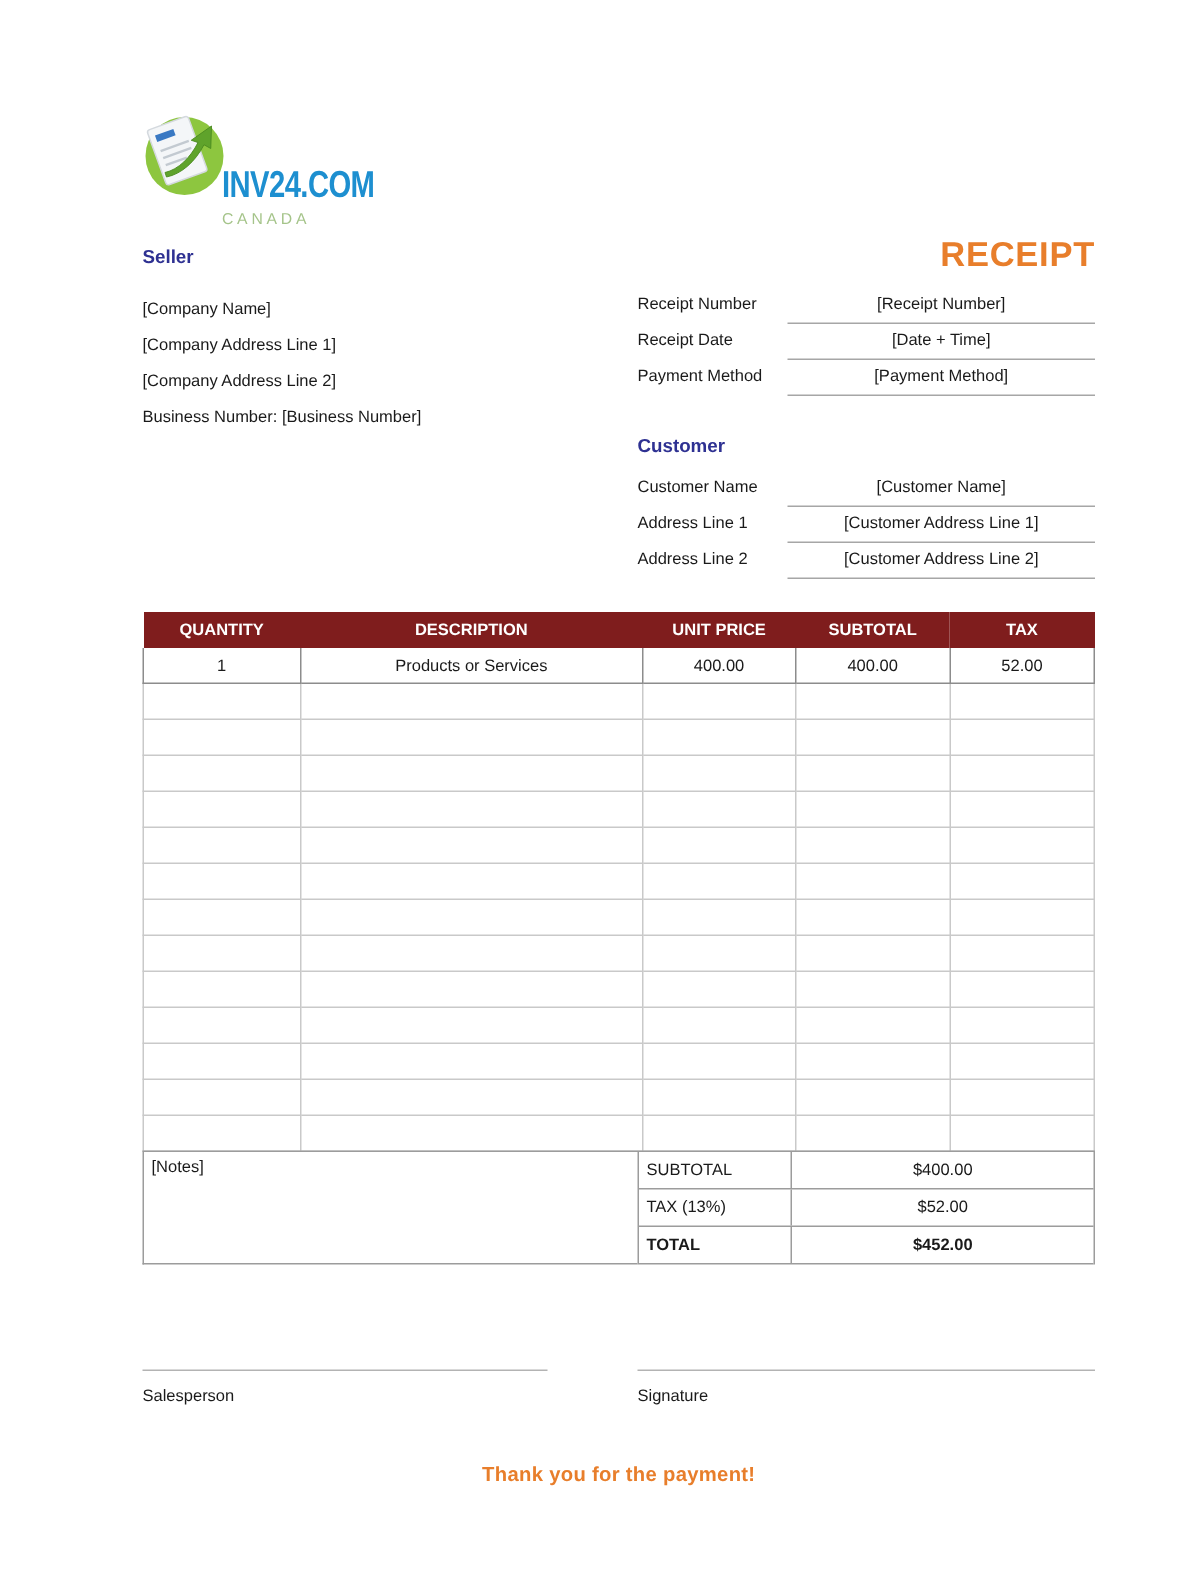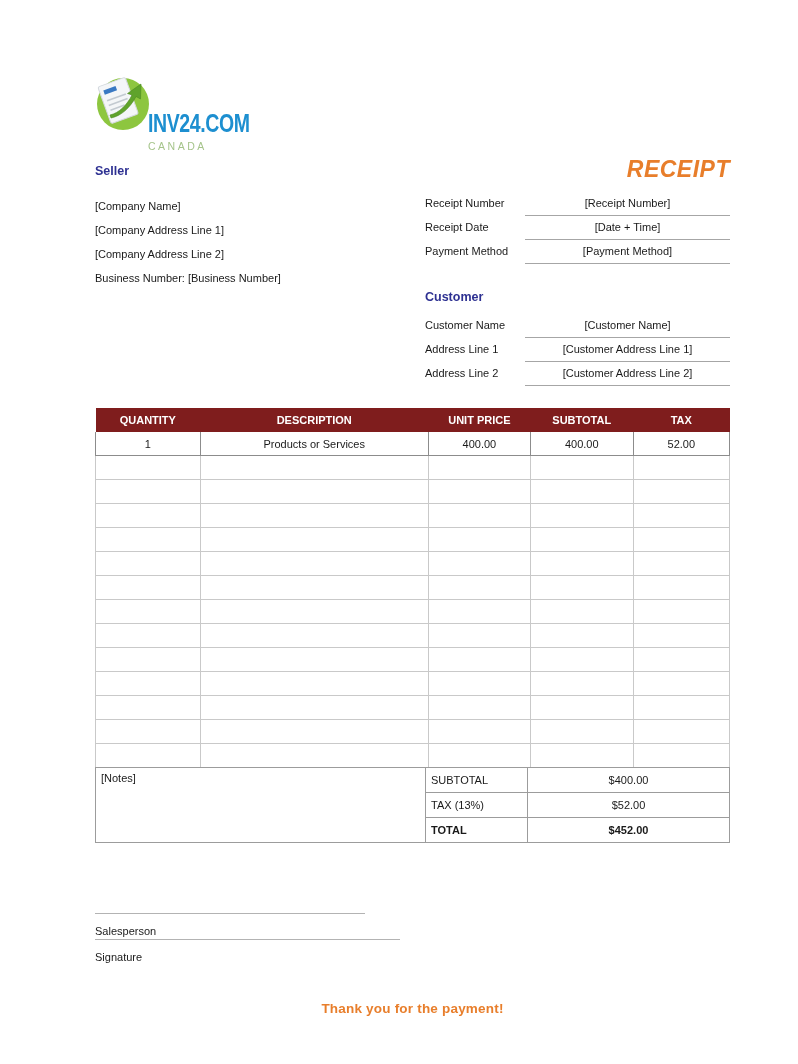--- a/index.html
+++ b/index.html
@@ -22,21 +22,21 @@
   
   .info-grid { display:flex; }
   .left-col  { width:330px; }
   .right-col { width:305px; }
   .section-heading { font-size:12.5px; font-weight:bold; color:#2e3192; margin:0; line-height:13px; }
   .left-col .section-heading { margin-bottom:16px; }
   .text-line { font-size:11px; line-height:24px; white-space:nowrap; }
 
   .receipt-title {
     font-size:23px; font-weight:bold; color:#e87e2b; text-align:right;
-    line-height:23px; margin:-7px 0 12px 0; letter-spacing:0.5px;font-style:italic;
+    line-height:23px; margin:-7px 0 12px 0; letter-spacing:0.5px;
   }
   .field-row { display:flex; height:24px; }
   .field-label { width:100px; font-size:11px; padding-top:4px; white-space:nowrap; }
   .field-value {
     flex:1; font-size:11px; text-align:center; padding-top:4px; height:18px;
     border-bottom:1px solid #a6a6a6; white-space:nowrap;
   }
   .customer-block { margin-top:26px; }
   .customer-block .section-heading { margin-bottom:11px; }
 
@@ -57,21 +57,21 @@
     border-left:1px solid #9c9c9c; border-bottom:1px solid #9c9c9c;
     font-size:11px; padding:4px 5px;
   }
   .totals { width:305px; box-sizing:border-box; border-left:1px solid #9c9c9c; border-right:1px solid #9c9c9c; }
   .totals-row { display:flex; height:24px; border-bottom:1px solid #9c9c9c; }
   .totals-label { width:102px; box-sizing:border-box; border-right:1px solid #9c9c9c; font-size:11px; padding:6px 0 0 5px; }
   .totals-value { flex:1; font-size:11px; text-align:center; padding-top:6px; }
   .totals-row.bold .totals-label, .totals-row.bold .totals-value { font-weight:bold; }
 
   
-  .signs { display:flex; justify-content:space-between; margin-top:70px;flex-direction:column; }
+  .signs { display:flex; justify-content:space-between; margin-top:70px; }
   .sign-left  { width:270px; }
   .sign-right { width:305px; }
   .sign-line { border-top:1px solid #b3b3b3; height:0; margin-bottom:7px; }
   .sign-label { font-size:11px; }
 
   .footer-msg {
     margin-top:36px; text-align:center; color:#e87e2b;
     font-size:13.5px; font-weight:bold; letter-spacing:0.2px;
   }
 </style>

